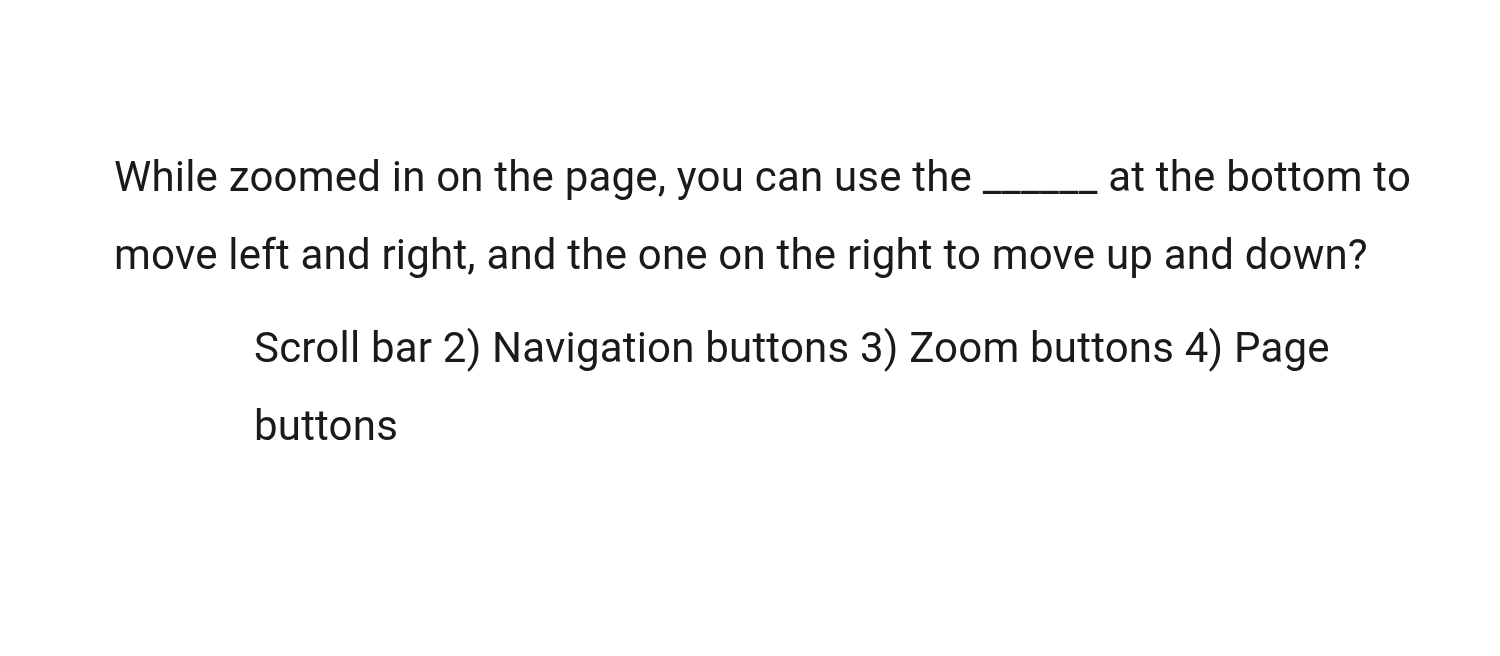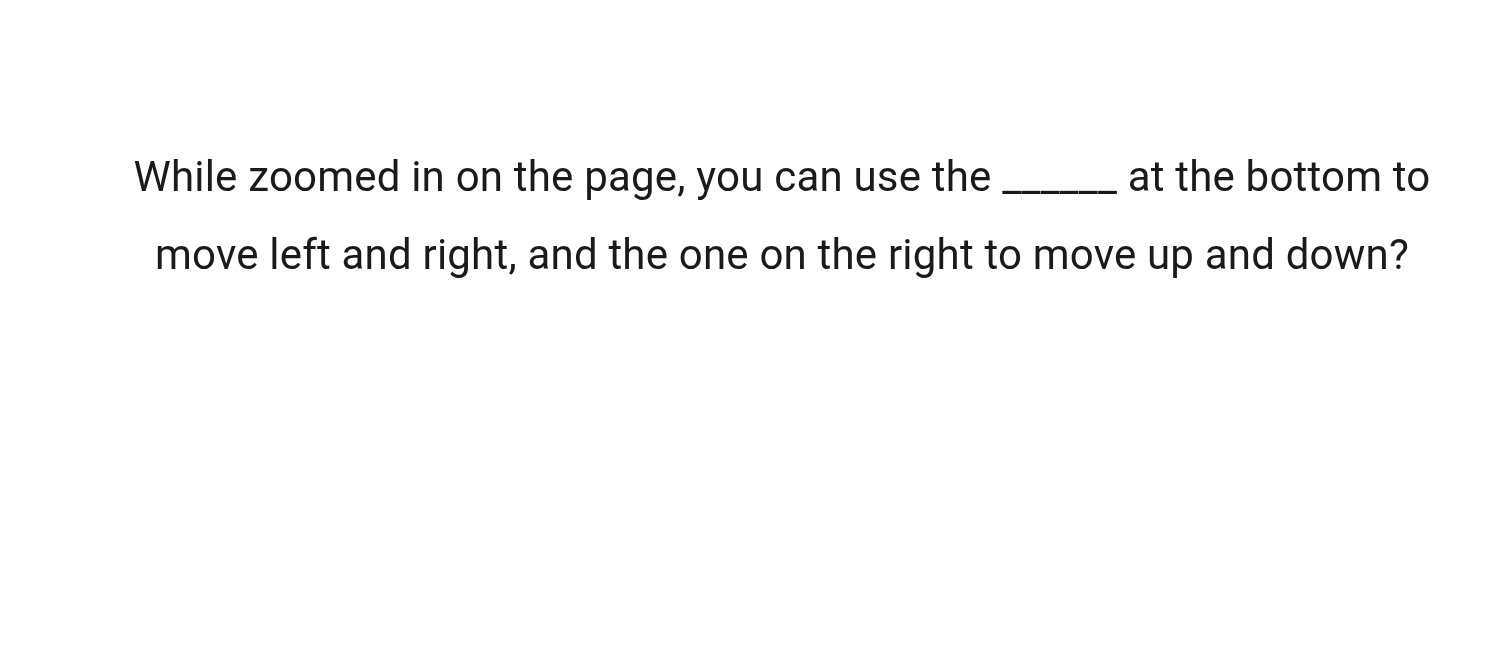--- a/index.html
+++ b/index.html
@@ -1,19 +1,18 @@
 <!DOCTYPE html>
 <html><head>
   <meta charset="utf-8">
   <style>
     * {
       margin: 16px;
       padding: 0;
       box-sizing: border-box;
-      text-align: center;
     }
     body {
       width: 1500px;
       height: 656px;
       background: #ffffff;
       font-family: -apple-system, BlinkMacSystemFont, "Segoe UI", Roboto, Helvetica, Arial, sans-serif;
       padding: 90px 50px 50px 50px;
       color: #1a1a1a;
     }
     .question-block {
@@ -27,13 +26,14 @@
     .options-block {
       padding-left: 140px;
       margin-top: 2px;
     }
   </style>
 </head>
 <body>
 
 <div class="question-block">
   <div class="question-text">While zoomed in on the page, you can use the ______ at the bottom to move left and right, and the one on the right to move up and down?</div>
+  <div class="options-block">Scroll bar 2) Navigation buttons 3) Zoom buttons 4) Page buttons</div>
 </div>
 
 </body></html>

